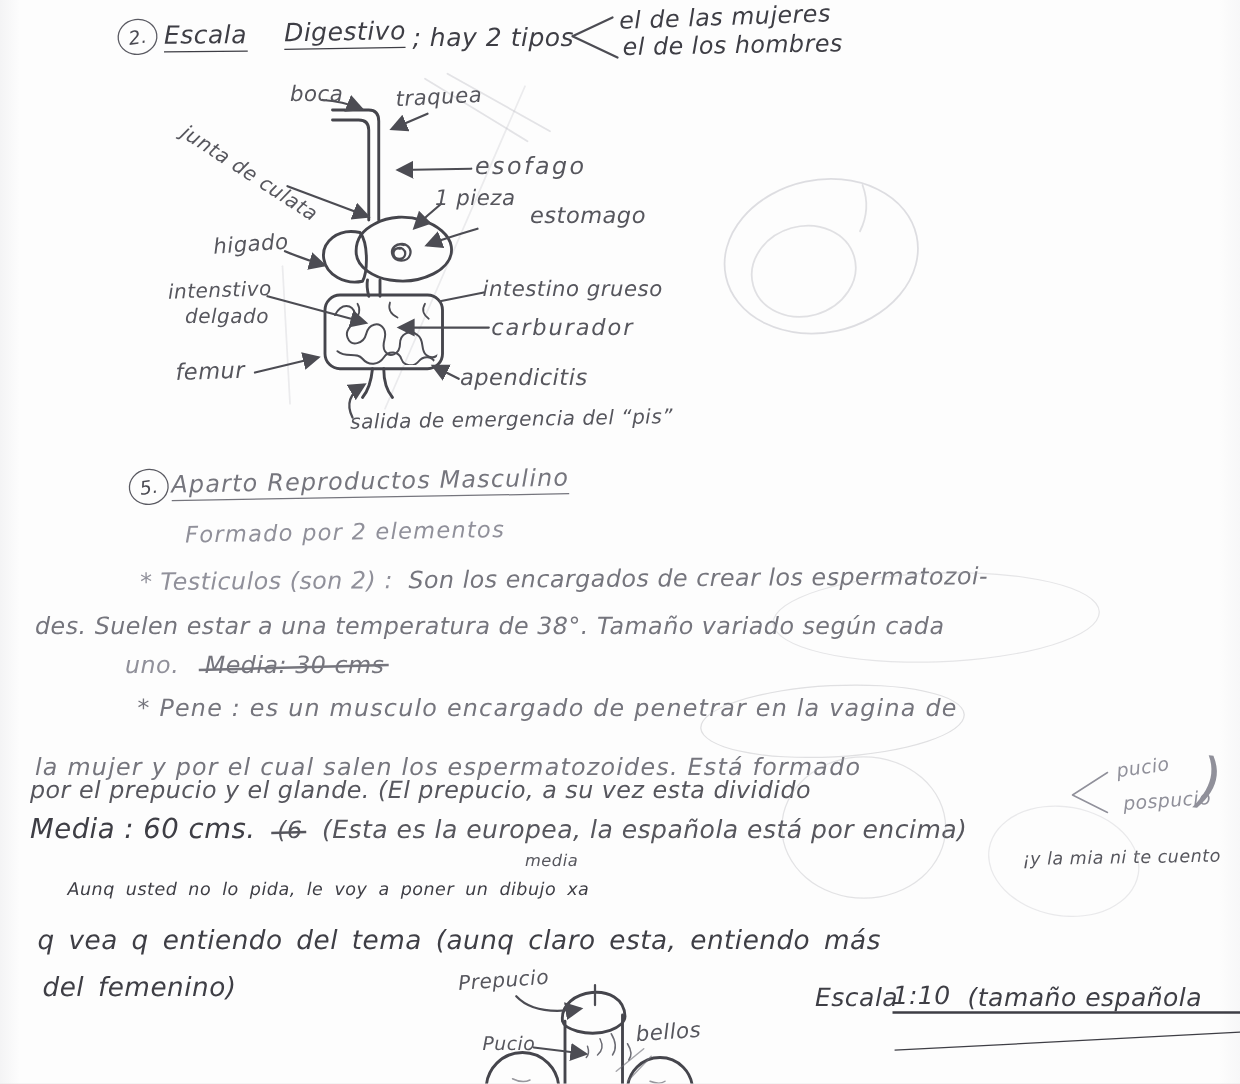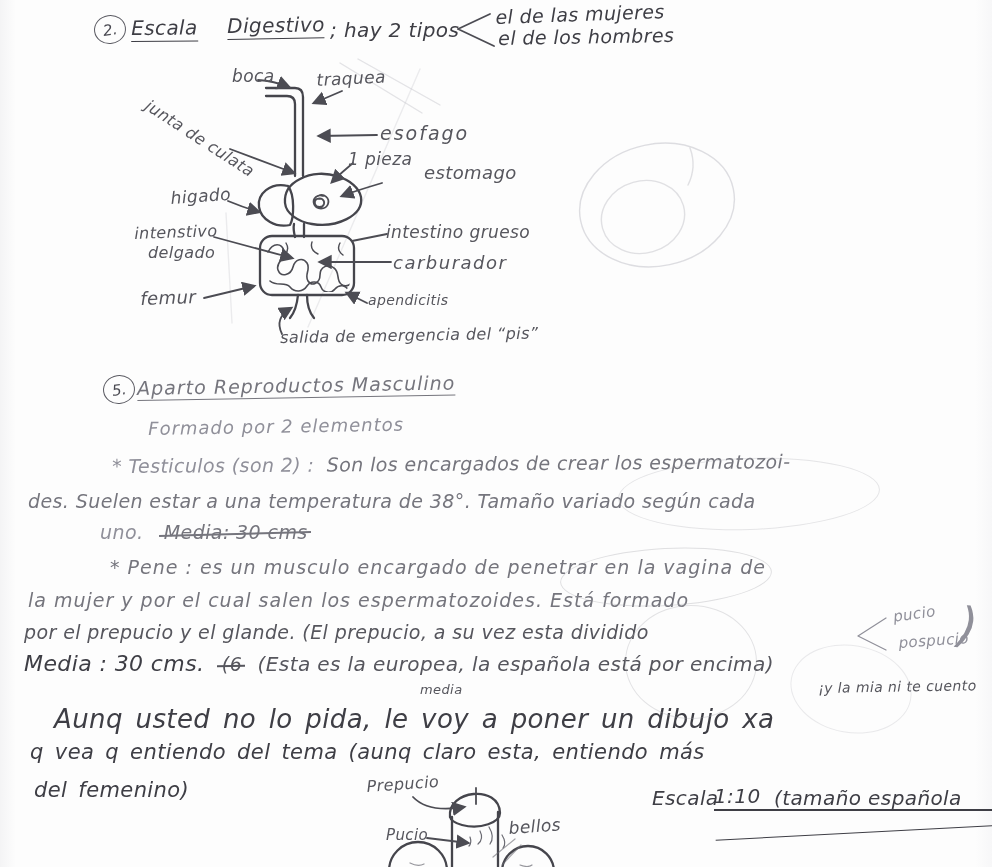--- a/index.html
+++ b/index.html
@@ -119,56 +119,56 @@
   <div class="hw mid" style="left:152px; top:96px; font-size:16px; transform:rotate(33deg);">junta de culata</div>
   <div class="hw mid" style="left:380px; top:122px; font-size:19px; letter-spacing:2px;">esofago</div>
   <div class="hw mid" style="left:348px; top:149px; font-size:17px;">1 pieza</div>
   <div class="hw mid" style="left:380px; top:162px; font-size:18px;margin-left:44px;">estomago</div>
   <div class="hw mid" style="left:170px; top:188px; font-size:17px; transform:rotate(-4deg);">higado</div>
   <div class="hw mid" style="left:386px; top:222px; font-size:17px;">intestino grueso</div>
   <div class="hw mid" style="left:134px; top:224px; font-size:16px; transform:rotate(-2deg);">intenstivo</div>
   <div class="hw mid" style="left:148px; top:243px; font-size:16px;">delgado</div>
   <div class="hw mid" style="left:393px; top:252px; font-size:18px; letter-spacing:1.5px;">carburador</div>
   <div class="hw mid" style="left:140px; top:288px; font-size:18px; transform:rotate(-2deg);">femur</div>
-  <div class="hw mid" style="left:368px; top:292px; font-size:14px;">apendicitis</div>
+  <div class="hw mid" style="left:368px; top:292px; font-size:18px;">apendicitis</div>
   <div class="hw mid" style="left:280px; top:328px; font-size:16px; transform:rotate(-1deg);">salida de emergencia del “pis”</div>
 
   <div class="circle-num" style="left:103px; top:375px;">5.</div>
   <div class="hw midfaint u" style="left:137px; top:377px; font-size:19px; transform:rotate(-1deg); letter-spacing:1px;">Aparto Reproductos Masculino</div>
   <div class="hw faint" style="left:148px; top:418px; font-size:18px; transform:rotate(-1deg); letter-spacing:1px;">Formado por 2 elementos</div>
 
   <div class="hw" style="left:112px; top:455px; font-size:19px; transform:rotate(-.4deg);">
     <span class="faint">* Testiculos (son 2) :</span>
     <span class="midfaint" style="margin-left:6px;">Son los encargados de crear los espermatozoi-</span>
   </div>
   <div class="hw midfaint" style="left:28px; top:490px; font-size:19px;">des. Suelen estar a una temperatura de 38°. Tamaño variado según cada</div>
   <div class="hw" style="left:100px; top:521px; font-size:19px;">
     <span class="faint">uno.</span>
     <span class="strike midfaint" style="margin-left:14px;">Media: 30 cms</span>
   </div>
 
   <div class="hw midfaint" style="left:110px; top:556px; font-size:19px; letter-spacing:1px;">* Pene : es un musculo encargado de penetrar en la vagina de</div>
-  <div class="hw midfaint" style="left:28px; top:589px; font-size:19px; letter-spacing:1px;">la mujer y por el cual salen los espermatozoides.  Está formado</div>
+  <div class="hw midfaint" style="left:28px; top:603px; font-size:19px; letter-spacing:1px;">la mujer y por el cual salen los espermatozoides.  Está formado</div>
   <div class="hw mid" style="left:24px; top:621px; font-size:19px;">por el prepucio y el glande. (El prepucio, a su vez esta dividido</div>
   <svg style="left:852px; top:612px;" width="38" height="42">
     <path class="thin" d="M34,6 L6,24 M6,24 L34,38" style="stroke:#90909a;"></path>
   </svg>
   <div class="hw faint" style="left:892px; top:608px; font-size:15px; transform:rotate(-8deg);">pucio</div>
   <div class="hw faint" style="left:898px; top:634px; font-size:15px; transform:rotate(-4deg);">pospucio</div>
   <div class="hw faint" style="left:962px; top:596px; font-size:48px; transform:rotate(6deg);">)</div>
 
   <div class="hw" style="left:24px; top:651px; font-size:22px;">
-    <span class="dark">Media : 30 cms.</span>
+    <span class="dark">Media : 60 cms.</span>
     <span class="strike mid" style="margin-left:10px; font-size:19px;">(6</span>
     <span class="mid" style="margin-left:8px; font-size:20px;">(Esta es la europea, la española está por encima)</span>
   </div>
   <div class="hw mid" style="left:420px; top:682px; font-size:13px;">media</div>
   <div class="hw mid" style="left:818px; top:680px; font-size:14px; transform:rotate(-1deg);">¡y la mia ni te cuento</div>
 
-  <div class="hw dark" style="left:54px; top:704px; font-size:26px; word-spacing:4px;">Aunq usted no lo pida, le voy a  poner un dibujo xa</div>
+  <div class="hw dark" style="left:54px; top:704px; font-size:14px; word-spacing:4px;">Aunq usted no lo pida, le voy a  poner un dibujo xa</div>
   <div class="hw dark" style="left:30px; top:740px; font-size:21px; word-spacing:4px;">q vea q entiendo del tema (aunq claro esta, entiendo más</div>
   <div class="hw dark" style="left:34px; top:778px; font-size:21px; word-spacing:4px;">del femenino)</div>
 
   <div class="hw dark" style="left:624px; top:786px; font-size:20px;margin-left:28px;">Escala</div>
   <div class="hw dark dblu" style="left:714px; top:784px; font-size:20px;">1:10</div>
   <div class="hw dark" style="left:774px; top:786px; font-size:20px;">(tamaño española</div>
 
   <svg style="left:380px; top:775px;" width="200" height="92">
 
     <path class="stroke2" d="M72,42 V92 M118,37 V92"></path>

